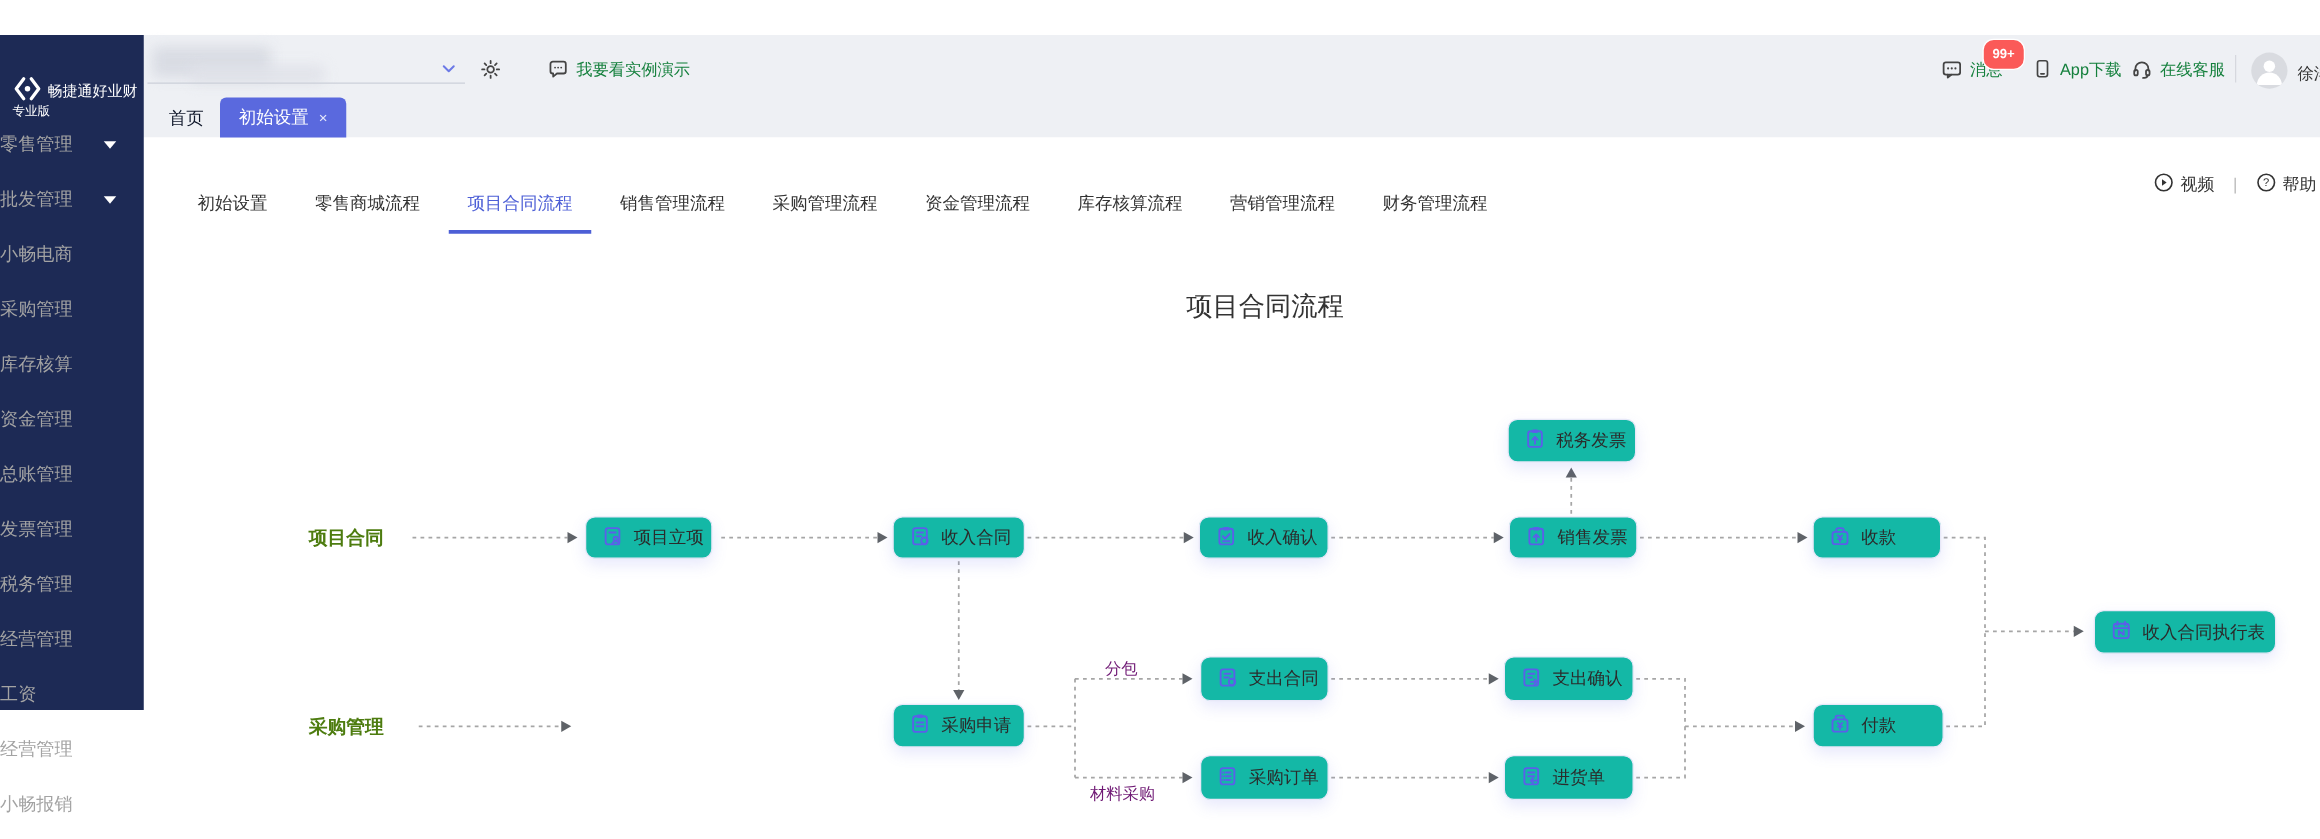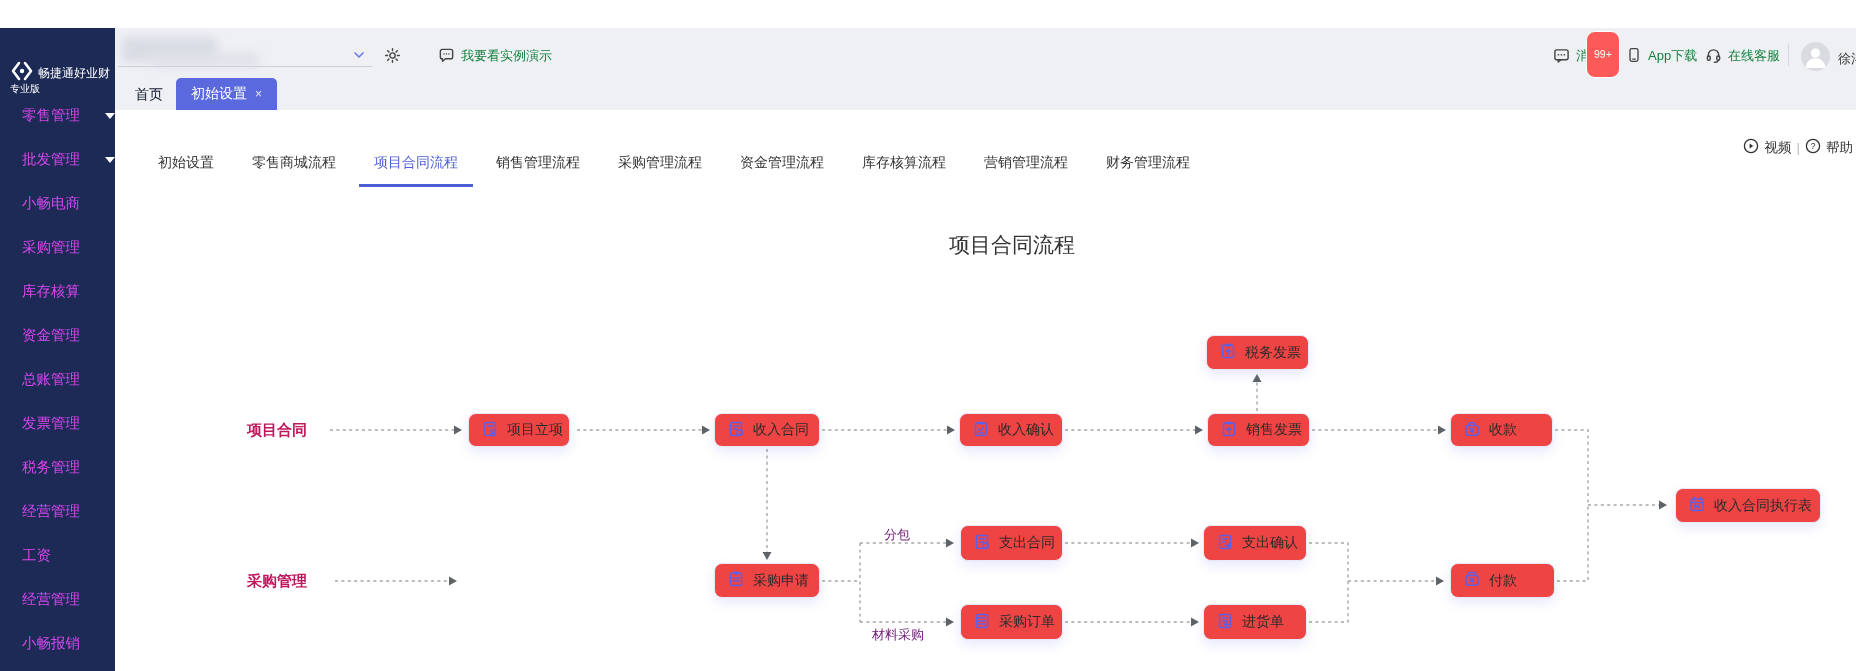--- a/index.html
+++ b/index.html
@@ -3,59 +3,59 @@
 <meta charset="utf-8">
 <style>
   html,body{margin:0;padding:0}
   body{
     width:1856px;height:671px;position:relative;overflow:hidden;
     background:#ffffff;font-family:"Liberation Sans","DejaVu Sans",sans-serif;
     -webkit-font-smoothing:antialiased;
   }
   
   .topchrome{position:absolute;left:0;top:28px;width:1856px;height:82px;background:#eef0f4;z-index:2}
-  .sidebar{position:absolute;left:0;top:28px;width:115px;height:643px;background:#1d2a55;z-index:4}
+  .sidebar{position:absolute;left:0;top:28px;width:115px;height:540px;background:#1d2a55;z-index:4}
   .brand-title{position:absolute;left:38px;top:37px;color:#fff;font-size:12px;white-space:nowrap}
   .brand-edition{position:absolute;left:10px;top:54px;color:#fff;font-size:10px}
   .brand-logo{position:absolute;left:9px;top:31px}
   .side-items{position:absolute;left:0;top:65px;right:0}
-  .side-item{height:44px;display:flex;align-items:center;gap:25px;padding-left:22px;color:#d946ef;font-size:14.5px;cursor:pointer}
+  .side-item{height:44px;display:flex;align-items:center;gap:25px;color:#a3a3a3;font-size:14.5px;cursor:pointer}
   .caret{width:0;height:0;border-left:5px solid transparent;border-right:5px solid transparent;border-top:6px solid #ffffff;margin-top:2px}
   
   .blur1{position:absolute;left:122px;top:37px;width:95px;height:25px;background:#d7dae2;border-radius:4px;filter:blur(5px);opacity:.9;z-index:3}
   .blur2{position:absolute;left:152px;top:52px;width:108px;height:15px;background:#e0e2e9;border-radius:4px;filter:blur(5px);opacity:.9;z-index:3}
   .sel-underline{position:absolute;left:118px;top:66px;width:254px;border-bottom:1px solid #ccd0d9;z-index:3}
   .tb-ic{position:absolute;z-index:5;display:flex;align-items:flex-start;gap:6px;font-size:13px;color:#15803d;cursor:pointer}
-  .badge{position:absolute;left:1586px;top:31px;background:#fb5a58;color:#fff;font-size:10.5px;line-height:13px;padding:16px 7px;border-radius:9px;border:1.5px solid #fff;z-index:6;font-weight:normal}
+  .badge{position:absolute;left:1586px;top:31px;background:#fb5a58;color:#fff;font-size:10.5px;line-height:13px;padding:5px 7px;border-radius:9px;border:1.5px solid #fff;z-index:6;font-weight:bold}
   .avatar{position:absolute;left:1801px;top:42px;width:29px;height:29px;border-radius:50%;background:#d9dbe0;z-index:5;overflow:hidden}
   .uname{position:absolute;left:1838px;top:50px;font-size:13px;color:#333;z-index:5;white-space:nowrap}
   .tb-divider{position:absolute;left:1788px;top:44px;height:22px;border-left:1px solid #d6d8de;z-index:5}
   
   .tab-home{position:absolute;left:125px;top:78px;height:32px;line-height:32px;padding:0 10px;font-size:14px;color:#0f172a;z-index:3;cursor:pointer}
   .tab-active{position:absolute;left:176px;top:78px;width:101px;height:32px;background:#5a69de;border-radius:5px 5px 0 0;color:#fff;display:flex;align-items:center;justify-content:center;gap:8px;font-size:14px;z-index:3;cursor:pointer}
   .tab-close{font-size:12px;opacity:.85;cursor:pointer}
   
   .subnav{position:absolute;left:115px;top:110px;width:1741px;height:86px;background:#fff;z-index:2}
   .subnav-row{position:absolute;left:28px;top:30px;display:flex;gap:8px}
   .subnav-item{height:44px;line-height:44px;padding:0 15px;font-size:14px;color:#333;cursor:pointer;white-space:nowrap}
   .subnav-item.active{color:#4d5fd6;border-bottom:3px solid #4d5fd6}
-  .subnav-utils{position:absolute;right:3px;top:28px;display:flex;align-items:center;gap:1px;font-size:13.5px;color:#333}
+  .subnav-utils{position:absolute;right:3px;top:28px;display:flex;align-items:center;gap:11px;font-size:13.5px;color:#333}
   .util-item{display:flex;align-items:center;gap:5px;cursor:pointer;white-space:nowrap}
   .util-divider{color:#bbb;margin:0 4px}
   
   .flow-title{position:absolute;left:1012px;top:231px;transform:translateX(-50%);font-size:21px;color:#333;font-weight:500;z-index:2;white-space:nowrap}
   .edges{position:absolute;left:0;top:0;z-index:1;pointer-events:none}
   .edges .dash{stroke:#a6a6a6;stroke-width:1.4;stroke-dasharray:3 3.4;fill:none}
   .edges .ah{fill:#5f6368;stroke:none}
-  .node{position:absolute;display:flex;align-items:center;gap:8px;padding:0 12px;background:#ef4444;
+  .node{position:absolute;display:flex;align-items:center;gap:8px;padding:0 12px;background:#14b8a6;
     border:1px solid #e7e8f8;border-radius:8px;box-shadow:0 5px 12px rgba(99,106,232,.15);
     font-size:14px;color:#2b2b2b;z-index:2;box-sizing:border-box;cursor:pointer;white-space:nowrap}
   .node svg{flex:0 0 auto}
   .nico{stroke:#5b5fe9;stroke-width:1.5;fill:none;stroke-linecap:round;stroke-linejoin:round}
-  .rowlabel{position:absolute;font-size:15px;color:#be185d;font-weight:600;z-index:2;white-space:nowrap}
+  .rowlabel{position:absolute;font-size:15px;color:#4d7c0f;font-weight:600;z-index:2;white-space:nowrap}
   .branchlabel{position:absolute;font-size:13px;color:#701a75;z-index:2;white-space:nowrap}
   .tic{stroke:#444;stroke-width:1.5;fill:none;stroke-linecap:round;stroke-linejoin:round}
 </style>
 </head>
 <body>
 
 <div class="topchrome"></div>
 
 <div class="blur1"></div>
 <div class="blur2"></div>

